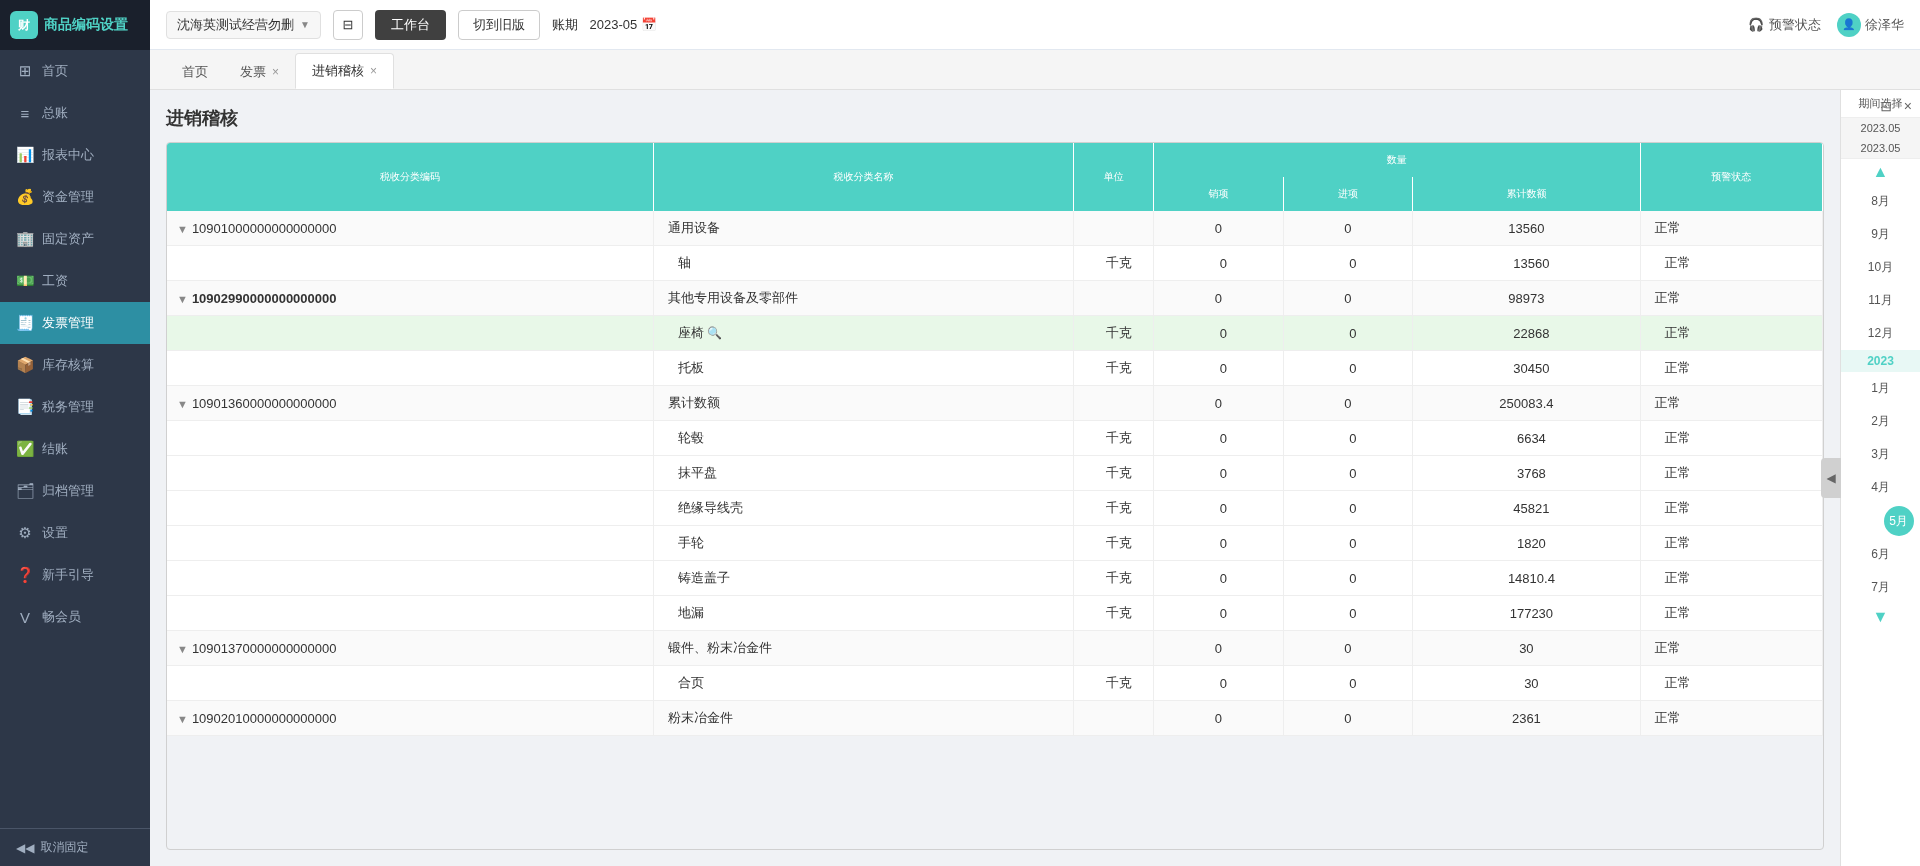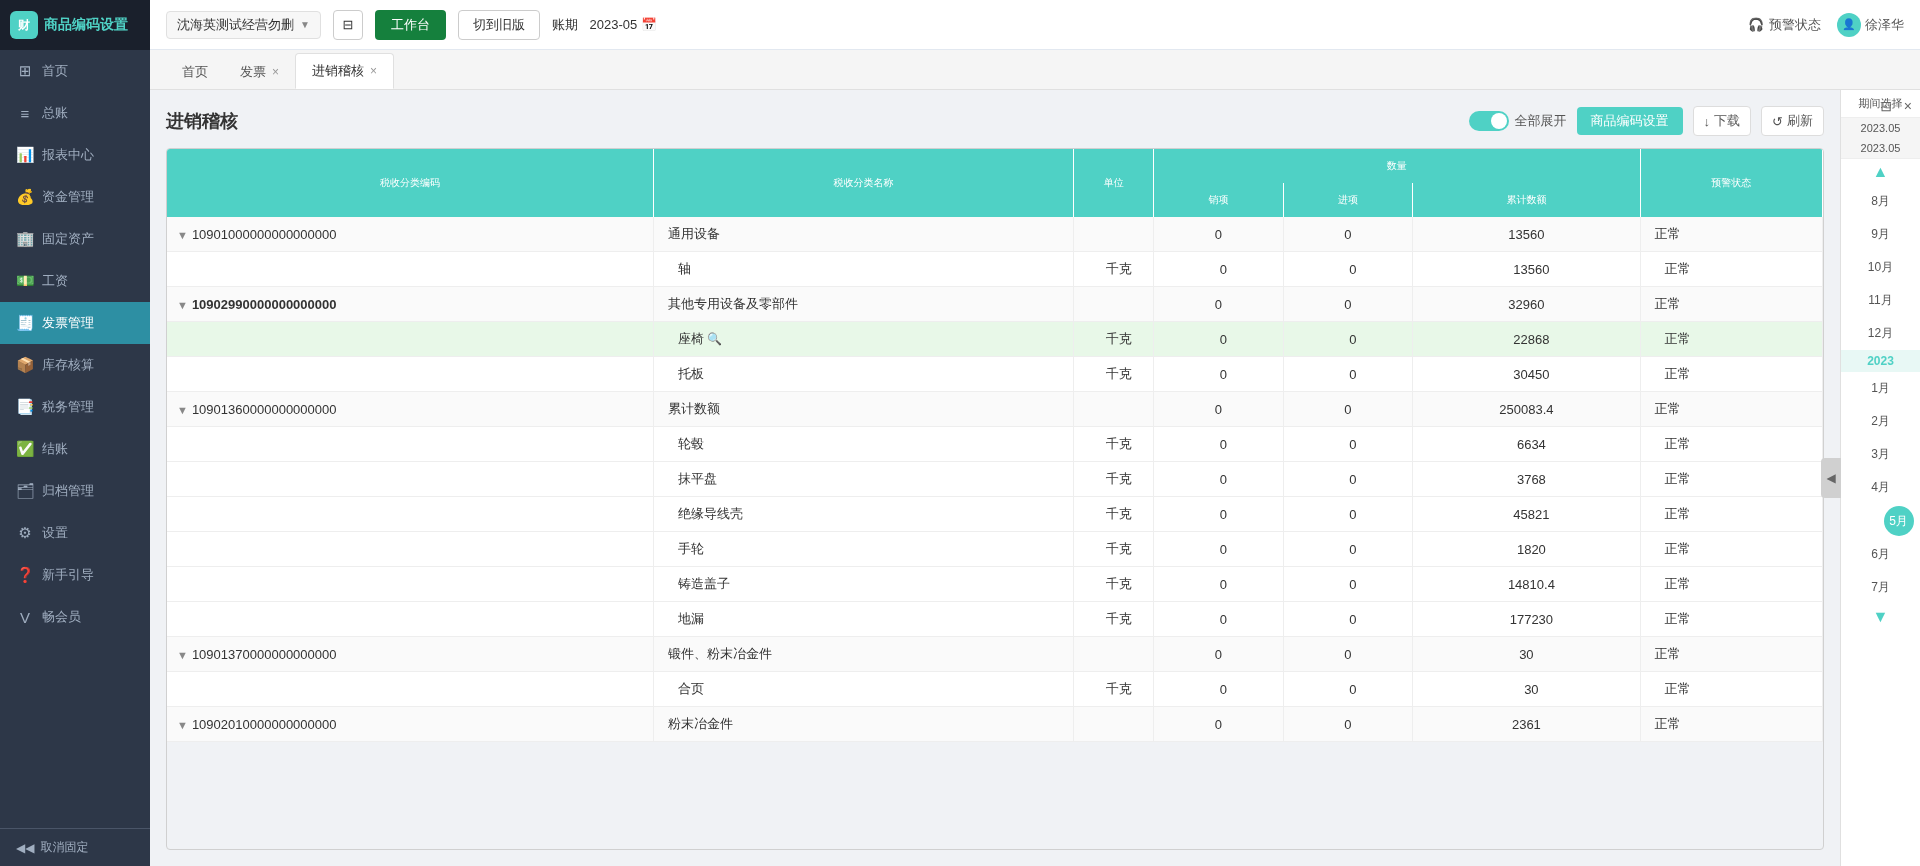--- a/index.html
+++ b/index.html
@@ -18,21 +18,21 @@
     .sidebar-bottom { margin-top: auto; padding: 10px 16px; color: #a0aec0; font-size: 12px; display: flex; align-items: center; gap: 6px; cursor: pointer; border-top: 1px solid #4a5568; }
 
     
     .main-area { flex: 1; display: flex; flex-direction: column; overflow: hidden; }
 
     
     .top-bar { height: 50px; background: white; display: flex; align-items: center; padding: 0 16px; gap: 12px; border-bottom: 1px solid #e2e8f0; flex-shrink: 0; }
     .company-selector { display: flex; align-items: center; gap: 6px; color: #333; font-size: 13px; cursor: pointer; background: #f7f7f7; padding: 4px 10px; border-radius: 4px; border: 1px solid #e0e0e0; }
     .company-arrow { font-size: 10px; color: #888; }
     .save-btn { width: 30px; height: 30px; border: 1px solid #ccc; border-radius: 4px; display: flex; align-items: center; justify-content: center; cursor: pointer; background: white; }
-    .workbench-btn { background: #15803d; color: white; padding: 6px 16px; border-radius: 4px; cursor: pointer; font-size: 13px; border: none; }
+    .workbench-btn { background: #404040; color: white; padding: 6px 16px; border-radius: 4px; cursor: pointer; font-size: 13px; border: none; }
     .switch-btn { background: white; color: #333; padding: 5px 14px; border-radius: 4px; cursor: pointer; font-size: 13px; border: 1px solid #ccc; }
     .period-label { color: #333; font-size: 13px; display: flex; align-items: center; gap: 4px; }
     .top-bar-right { margin-left: auto; display: flex; align-items: center; gap: 16px; color: #555; font-size: 13px; }
     .service-btn { display: flex; align-items: center; gap: 4px; cursor: pointer; color: #555; }
     .user-btn { display: flex; align-items: center; gap: 4px; cursor: pointer; color: #555; }
     .user-avatar { width: 24px; height: 24px; background: #4fd1c5; border-radius: 50%; display: flex; align-items: center; justify-content: center; color: white; font-size: 11px; }
 
     
     .tab-bar { height: 40px; background: #f5f5f5; display: flex; align-items: flex-end; padding: 0 16px; border-bottom: 1px solid #e0e0e0; flex-shrink: 0; }
     .tab { padding: 8px 16px; cursor: pointer; font-size: 13px; color: #555; display: flex; align-items: center; gap: 6px; border-radius: 4px 4px 0 0; }
@@ -194,37 +194,20 @@
         <span>进销稽核</span>
         <span class="tab-close">×</span>
       </div>
     </div>
 
     <div class="page-content">
       <div class="main-content">
 
         <div class="page-header">
           <div class="page-title">进销稽核</div>
-          <div class="header-actions">
-            <div class="toggle-all">
-              <div class="toggle-switch">
-                <div class="toggle-switch-knob"></div>
-              </div>
-              <span>全部展开</span>
-            </div>
-            <button class="product-code-btn">商品编码设置</button>
-            <div class="download-btn">
-              <span>↓</span>
-              <span>下载</span>
-            </div>
-            <div class="refresh-btn">
-              <span>↺</span>
-              <span>刷新</span>
-            </div>
-          </div>
         </div>
 
         <div class="table-container">
           <table>
             <thead>
               <tr>
                 <th rowspan="2">税收分类编码</th>
                 <th rowspan="2">税收分类名称</th>
                 <th rowspan="2" style="width:80px;">单位</th>
                 <th colspan="3">数量</th>
@@ -254,21 +237,21 @@
       <td class="number">0</td>
       <td class="number">13560</td>
       <td class="normal-badge">正常</td>
     </tr>
                 <tr class="group-row">
       <td style="padding-left:10px;font-weight:bold;"><span style="color:#888;font-size:11px;margin-right:4px;">▼</span>10902990000000000000</td>
       <td>其他专用设备及零部件</td>
       <td class="center"></td>
       <td class="number">0</td>
       <td class="number">0</td>
-      <td class="number">32960</td>
+      <td class="number">98973</td>
       <td class="normal-badge">正常</td>
     </tr>
                 <tr class="highlighted sub-row">
       <td style="padding-left:24px;"></td>
       <td>座椅 <span style="color:#aaa;font-size:12px;">🔍</span></td>
       <td class="center">千克</td>
       <td class="number">0</td>
       <td class="number">0</td>
       <td class="number">22868</td>
       <td class="normal-badge">正常</td>

